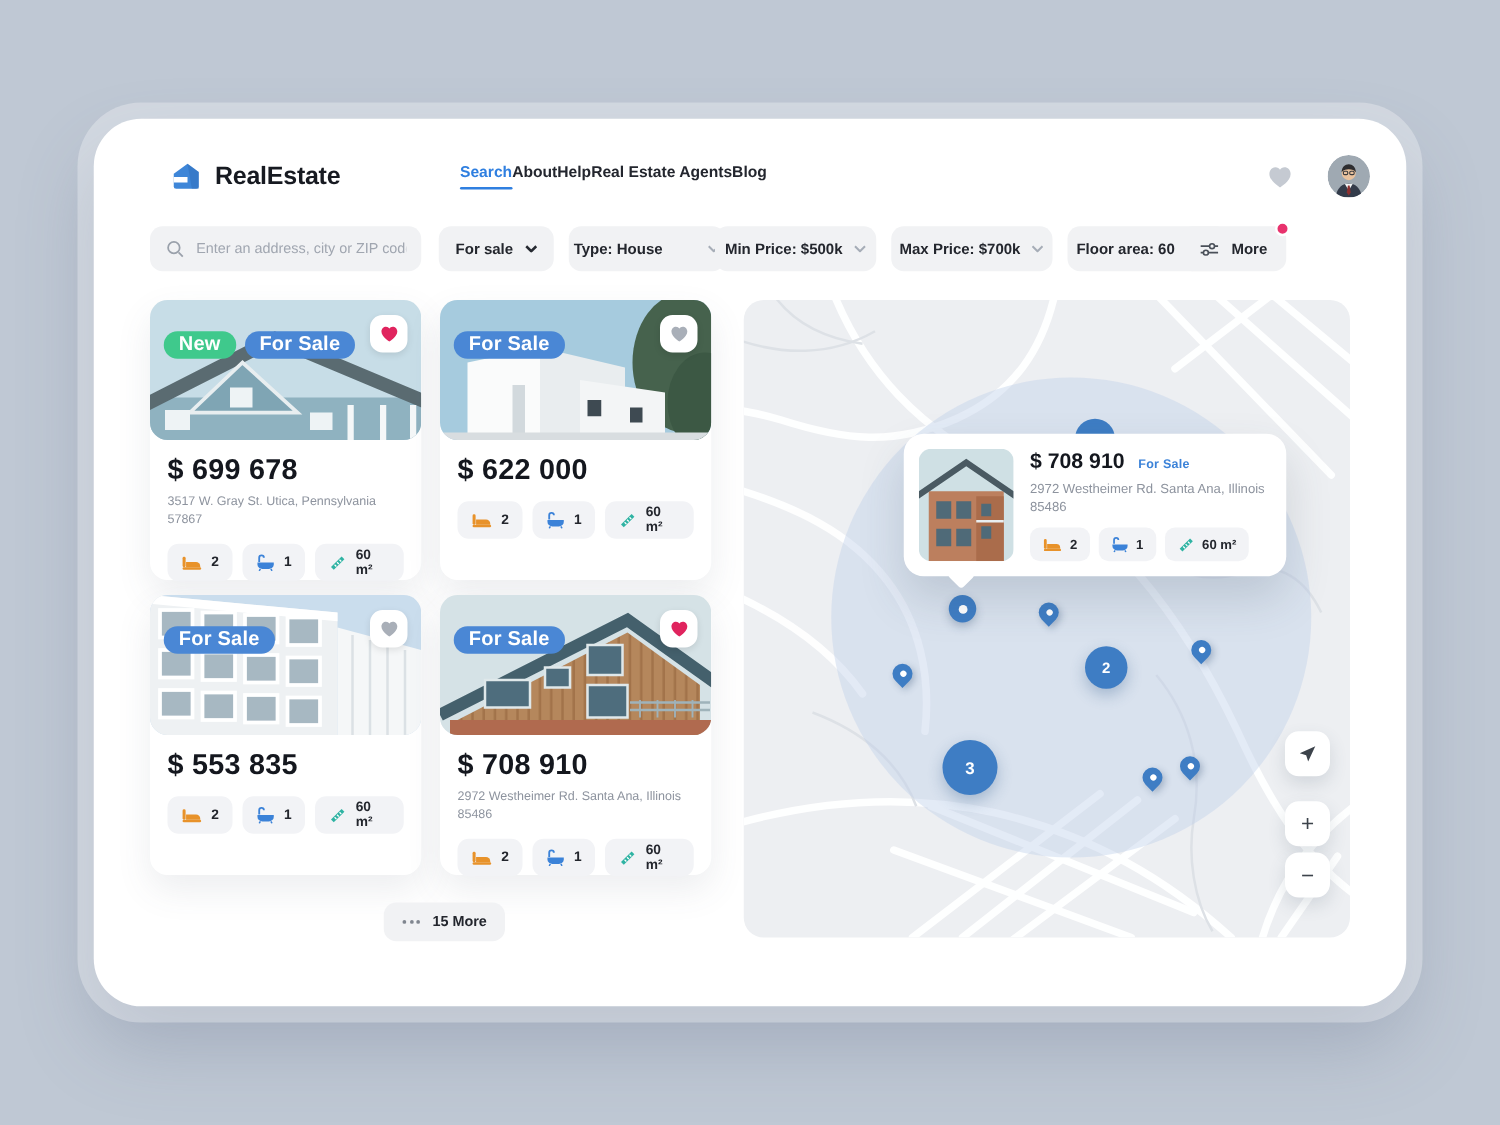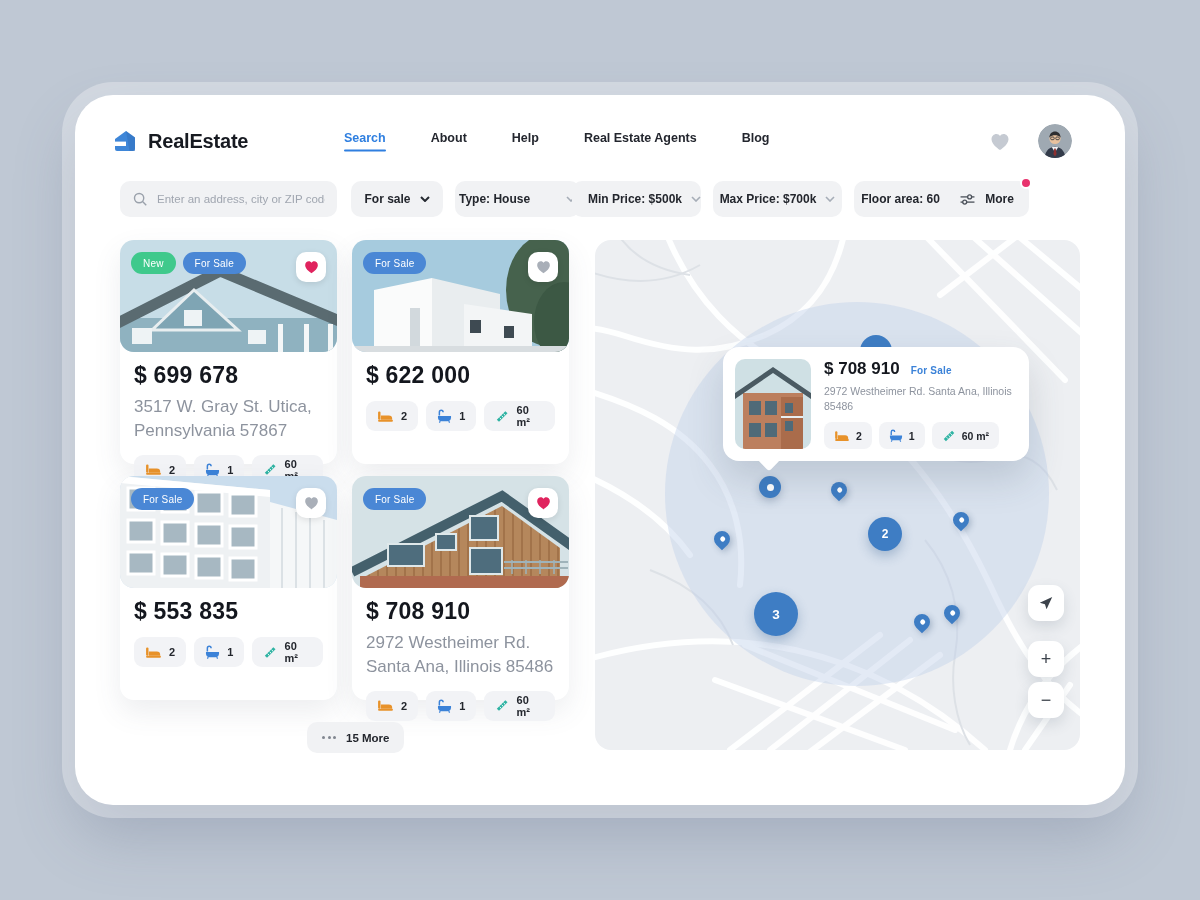--- a/index.html
+++ b/index.html
@@ -9,24 +9,24 @@
     font-family:"Liberation Sans","DejaVu Sans",sans-serif;
     position:relative; overflow:hidden;
     -webkit-font-smoothing:antialiased;
   }
   .app-window {
     position:absolute; left:75px; top:95px; width:1050px; height:710px;
     background:#ffffff; border-radius:38px;
     box-shadow:0 0 0 13px rgba(255,255,255,.30), 0 30px 60px rgba(88,102,128,.28);
   }
   
-  .app-header { position:absolute; left:37px; top:28px; width:960px; height:36px; }
+  .app-header { position:absolute; left:61px; top:28px; width:960px; height:36px; }
   .brand { display:flex; align-items:center; gap:10px; font-size:20px; font-weight:800; color:#171a21; letter-spacing:-.2px; height:36px; }
   .brand svg { width:26px; height:26px; }
-  .main-nav { position:absolute; left:232px; top:50%; transform:translateY(-50%); display:flex; gap:45px; }
+  .main-nav { position:absolute; left:232px; top:50%; transform:translateY(-50%); display:flex; }
   .nav-item { font-size:12.5px; font-weight:600; color:#23262e; cursor:pointer; text-align:center; }
   .nav-item.active { color:#2f7fe0; }
   .nav-item.active::after { content:''; display:block; height:2px; background:#2f7fe0; border-radius:2px; margin-top:5px; }
   .header-right { position:absolute; right:0; top:50%; transform:translateY(-50%); display:flex; align-items:center; gap:28px; }
   .fav-header svg { width:20px; height:19px; fill:#c5cad2; display:block; }
   .avatar { width:34px; height:34px; border-radius:50%; overflow:hidden; display:block; cursor:pointer; }
   .avatar svg { display:block; }
   
   .filter-bar { position:absolute; left:45px; top:86px; width:960px; height:36px; }
   .search-field { position:absolute; left:0; top:0; width:217px; height:36px; background:#f1f2f4; border-radius:10px; display:flex; align-items:center; gap:9px; padding:0 12px; }
@@ -35,29 +35,29 @@
   .search-field input::placeholder { color:#a0a6b0; }
   .fchip { position:absolute; top:0; height:36px; background:#f1f2f4; border:none; border-radius:10px; display:flex; align-items:center; justify-content:center; gap:9px; font-size:12px; font-weight:700; color:#23262d; font-family:inherit; cursor:pointer; }
   .fchip .chev { color:#a6adb7; display:flex; }
   .fchip .chev--dark { color:#262a31; }
   .notif-dot { position:absolute; top:-4px; right:-3px; width:12px; height:12px; background:#e8326d; border:2.5px solid #fff; border-radius:50%; }
   
   .card { position:absolute; width:217px; height:224px; background:#fff; border-radius:14px; box-shadow:0 12px 28px rgba(80,92,112,.10); cursor:pointer; }
   .card-photo { position:relative; width:217px; height:112px; border-radius:14px; overflow:hidden; }
   .card-photo > svg { display:block; width:100%; height:100%; }
   .badges { position:absolute; left:11px; top:12px; display:flex; gap:7px; }
-  .badge { height:22px; padding:0 12px; border-radius:12px; color:#fff; font-size:10px; font-weight:400; display:inline-flex; align-items:center; letter-spacing:.2px; }
+  .badge { height:22px; padding:0 12px; border-radius:12px; color:#fff; font-size:16px; font-weight:700; display:inline-flex; align-items:center; letter-spacing:.2px;margin-top:13px; }
   .badge--green { background:#3fc98c; }
   .badge--blue { background:#4a87d5; }
   .heart-btn { position:absolute; right:11px; top:12px; width:30px; height:30px; border:none; background:#fff; border-radius:10px; display:flex; align-items:center; justify-content:center; cursor:pointer; box-shadow:0 2px 6px rgba(0,0,0,.10); }
   .heart-btn svg { width:15px; height:14px; fill:#a9afb8; }
   .heart-btn.fav svg { fill:#e0245e; }
   .card-body { padding:10px 14px 0; }
   .price { font-size:23px; font-weight:700; color:#14171e; letter-spacing:.2px; }
-  .address { font-size:17px; color:#8d939e; line-height:1.4; margin-top:6px; max-width:188px; }
+  .address { font-size:10px; color:#8d939e; line-height:1.4; margin-top:6px; max-width:188px; }
   .chips { display:flex; gap:8px; margin-top:12px; }
   .chip { display:inline-flex; align-items:center; gap:7px; background:#f2f3f6; border-radius:9px; padding:0 11px; height:30px; font-size:11px; font-weight:700; color:#23262d; }
   .chip svg { display:block; }
   
   .map { position:absolute; left:520px; top:145px; width:485px; height:510px; background:#edeff2; border-radius:16px; overflow:hidden; }
   .map-roads { position:absolute; inset:0; }
   .radius-circle { position:absolute; left:70px; top:62px; width:384px; height:384px; border-radius:50%; background:rgba(190,207,233,.42); }
   .pin-drop { position:absolute; width:16px; height:16px; background:#3e7dc4; border-radius:50% 50% 50% 0; transform:rotate(-45deg); box-shadow:0 3px 6px rgba(40,70,110,.30); cursor:pointer; }
   .pin-drop::after { content:''; position:absolute; left:5.5px; top:5.5px; width:5px; height:5px; background:#fff; border-radius:50%; }
   .pin-circle { position:absolute; width:22px; height:22px; background:#3e7dc4; border-radius:50%; box-shadow:0 3px 8px rgba(40,70,110,.30); cursor:pointer; }
@@ -145,21 +145,21 @@
         </span>
     </button>
     <button class="fchip" style="left:335px;width:125px;gap:36px;">
       <span>Type: House</span>
       <span class="chev">
           <svg viewBox="0 0 10 6" width="10" height="6" fill="none" stroke="currentColor" stroke-width="1.6">
             <path d="M1 1 L5 5 L9 1"></path>
           </svg>
         </span>
     </button>
-    <button class="fchip" style="left:452px;width:129px;justify-content:flex-end;">
+    <button class="fchip" style="left:452px;width:129px;">
       <span>Min Price: $500k</span>
       <span class="chev">
           <svg viewBox="0 0 10 6" width="10" height="6" fill="none" stroke="currentColor" stroke-width="1.6">
             <path d="M1 1 L5 5 L9 1"></path>
           </svg>
         </span>
     </button>
     <button class="fchip" style="left:593px;width:129px;">
       <span>Max Price: $700k</span>
       <span class="chev">

